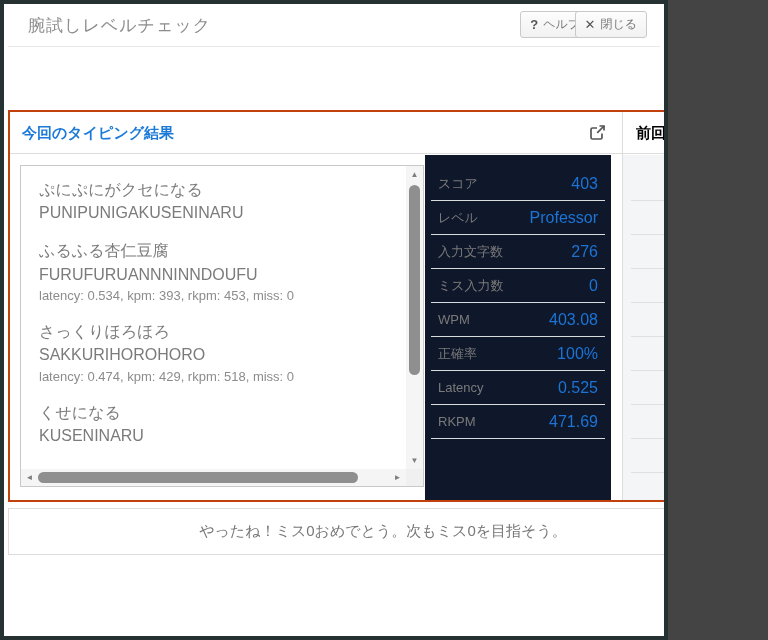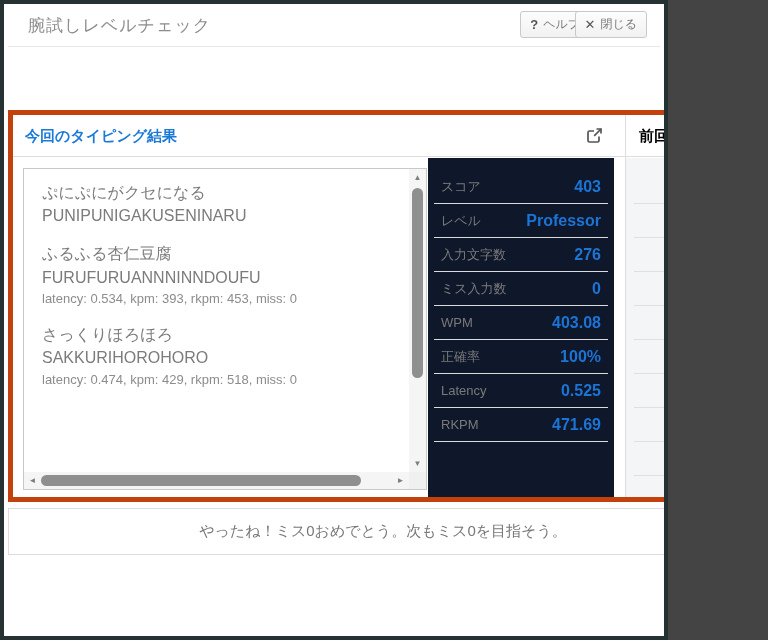--- a/index.html
+++ b/index.html
@@ -14,21 +14,21 @@
   .tb-btn { position:absolute; top:7px; height:27px; display:flex; align-items:center; gap:5px;
             background:linear-gradient(#fdfdfd,#f1f1f1); border:1px solid #c9c9c9; border-radius:3px;
             font-size:12px; color:#777; padding:0 9px; cursor:pointer;
             font-family:"Liberation Sans","DejaVu Sans",sans-serif; }
   .tb-btn .ico { font-weight:bold; color:#555; font-size:13px; }
   .tb-help { right:74px; }
   .tb-close { right:17px; }
 
   
   .panel { position:absolute; left:4px; top:106px; width:750px; height:392px;
-           background:#fff; border:5px solid #c2410c; }
+           background:#fff; border:2px solid #c2410c; }
   .panel-header { position:absolute; top:0; left:0; right:0; height:42px; border-bottom:1px solid #dddddd; }
   .panel-title { position:absolute; left:12px; top:0; line-height:42px; font-size:15px; font-weight:bold; color:#1b7ad8; }
   .prev-title { position:absolute; left:626px; top:0; line-height:42px; font-size:15px; font-weight:bold; color:#000000; }
   .ext-link { position:absolute; right:150px; top:12px; width:18px; height:18px; background:none; border:none; cursor:pointer; }
   .col-divider { position:absolute; left:612px; top:0; bottom:0; width:1px; background:#ddd; }
 
   .panel-body { position:absolute; top:43px; left:0; right:0; bottom:0; }
 
   
   .word-list { position:absolute; left:10px; top:10px; width:404px; height:322px;
@@ -49,21 +49,21 @@
   .hsb .left { left:0; } .hsb .right { right:0; }
   .vsb-thumb { position:absolute; left:3px; width:11px; top:19px; height:190px; background:#8f8f8f; border-radius:6px; cursor:pointer; }
   .hsb-thumb { position:absolute; top:3px; height:11px; left:17px; width:320px; background:#8f8f8f; border-radius:6px; cursor:pointer; }
 
   
   .stats { position:absolute; left:415px; top:0; width:186px; height:100%;
            background:#0f172a; padding-top:12px; }
   .stat-row { height:33px; margin-bottom:1px; position:relative; display:flex; align-items:center; padding:0 13px; }
   .stat-row::after { content:""; position:absolute; left:6px; right:6px; bottom:-1px; height:1px; background:#d9dbdc; }
   .stat-label { font-size:13px; color:#7a7a7a; }
-  .stat-value { margin-left:auto; font-size:16px; font-weight:bold; color:#1b74d6; }
+  .stat-value { margin-left:auto; font-size:16px; font-weight:normal; color:#1b74d6; }
 
   
   .prev-col { position:absolute; left:613px; top:0; width:137px; height:100%;
               background:#f4f5f6; padding-top:12px; }
   .prev-row { height:33px; margin-bottom:1px; position:relative; display:flex; align-items:center; justify-content:flex-end; padding:0 13px; }
   .prev-row::after { content:""; position:absolute; left:8px; right:6px; bottom:-1px; height:1px; background:#dddfe0; }
   .prev-value { font-size:15px; font-weight:bold; color:#3e9bd6; }
 
   
   .message-box { position:absolute; left:4px; top:504px; width:750px; height:47px;
@@ -120,20 +120,25 @@
               <div class="romaji">FURUFURUANNNINNDOUFU</div>
               <div class="detail">latency: 0.534, kpm: 393, rkpm: 453, miss: 0</div>
             </div>
 
             <div class="entry">
               <div class="kana">さっくりほろほろ</div>
               <div class="romaji">SAKKURIHOROHORO</div>
               <div class="detail">latency: 0.474, kpm: 429, rkpm: 518, miss: 0</div>
             </div>
 
+            <div class="entry">
+              <div class="kana">くせになる</div>
+              <div class="romaji">KUSENINARU</div>
+              <div class="detail"></div>
+            </div>
           </div>
         <div class="vsb">
           <div class="sb-arrow up">▲</div>
           <div class="vsb-thumb"></div>
           <div class="sb-arrow down">▼</div>
         </div>
         <div class="hsb">
           <div class="sb-arrow left">◄</div>
           <div class="hsb-thumb"></div>
           <div class="sb-arrow right">►</div>

